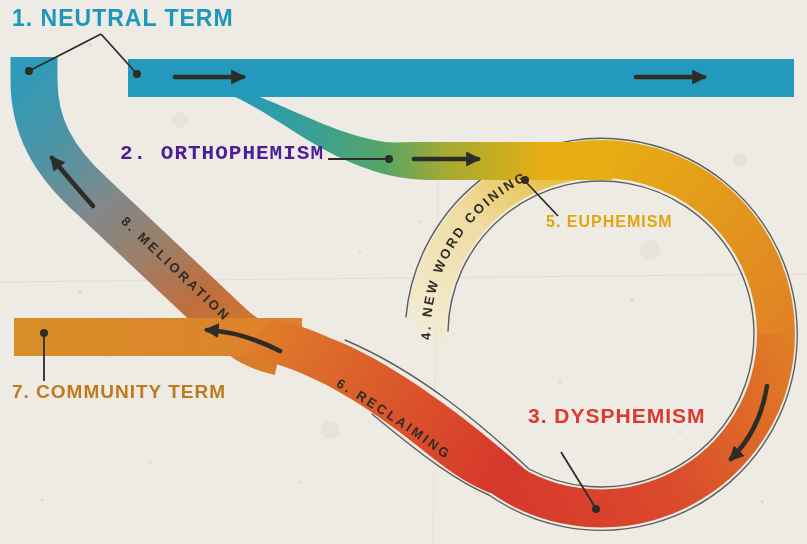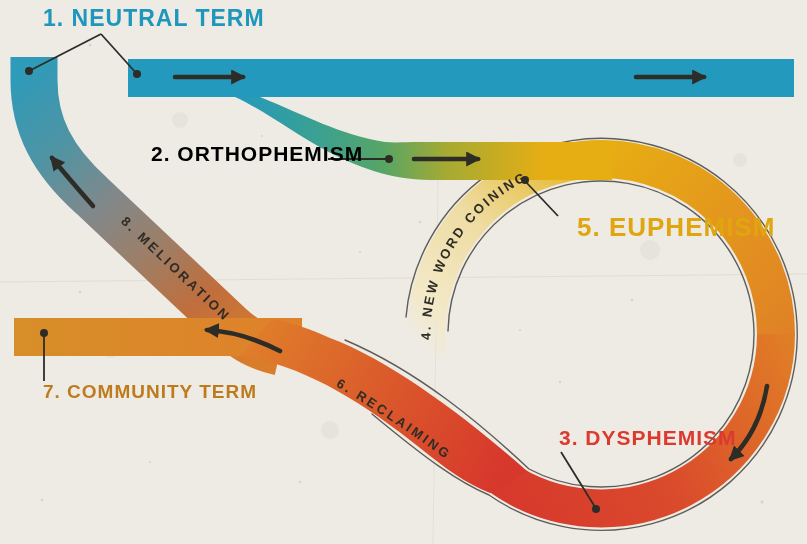--- a/index.html
+++ b/index.html
@@ -4,26 +4,26 @@
 <style>
   html,body{margin:0;padding:0;}
   body{
     width:807px;height:544px;overflow:hidden;position:relative;
     background:#EDEBE4;
     font-family:"Liberation Sans","DejaVu Sans",sans-serif;
   }
   #stage{position:absolute;left:0;top:0;width:807px;height:544px;}
   .biglabel{
     position:absolute;font-weight:bold;white-space:nowrap;
-    letter-spacing:1px;line-height:1.05;margin-left:31px;
+    letter-spacing:1px;line-height:1.05;
   }
   .lbl-1{left:12px;top:6px;font-size:23px;color:#1F96BC;}
-  .lbl-2{left:120px;top:143px;font-size:21px;color:#000000;}
-  .lbl-5{left:546px;top:214px;font-size:26px;color:#E0A50F;}
-  .lbl-3{left:528px;top:427px;font-size:21px;color:#DC3A2E;}
+  .lbl-2{left:120px;top:143px;font-size:21px;color:#4c1d95;font-family:Liberation Mono, monospace;}
+  .lbl-5{left:546px;top:214px;font-size:16px;color:#E0A50F;}
+  .lbl-3{left:528px;top:405px;font-size:21px;color:#DC3A2E;}
   .lbl-7{left:12px;top:382px;font-size:19px;color:#BE7B1E;}
   .pathtext{
     font-family:"Liberation Sans","DejaVu Sans",sans-serif;
     font-weight:bold;font-size:13.2px;letter-spacing:2.8px;fill:#2E2C27;
   }
 </style>
 </head>
 <body>
 
 <svg id="stage" width="807" height="544" viewBox="0 0 807 544" xmlns="http://www.w3.org/2000/svg">

